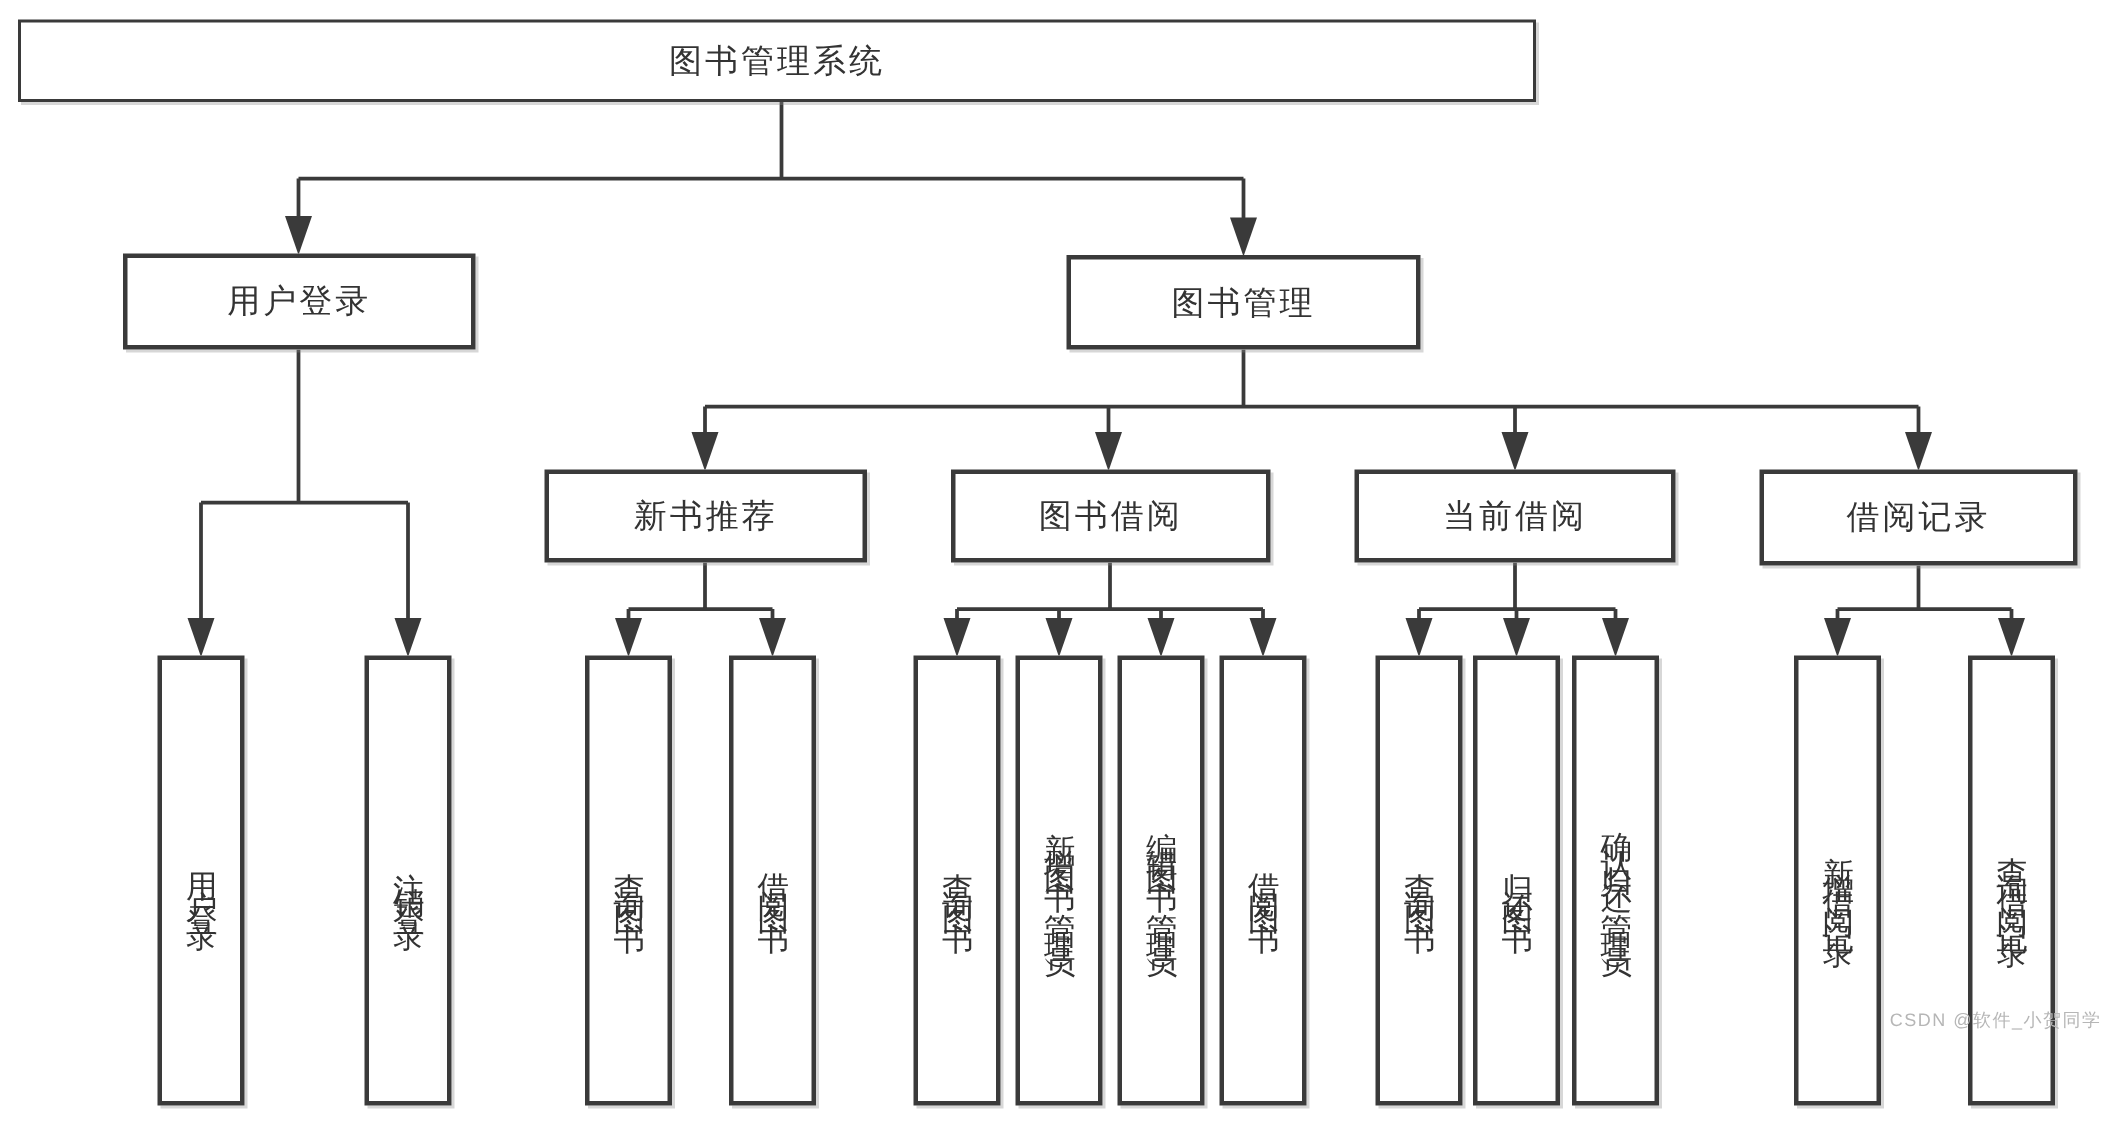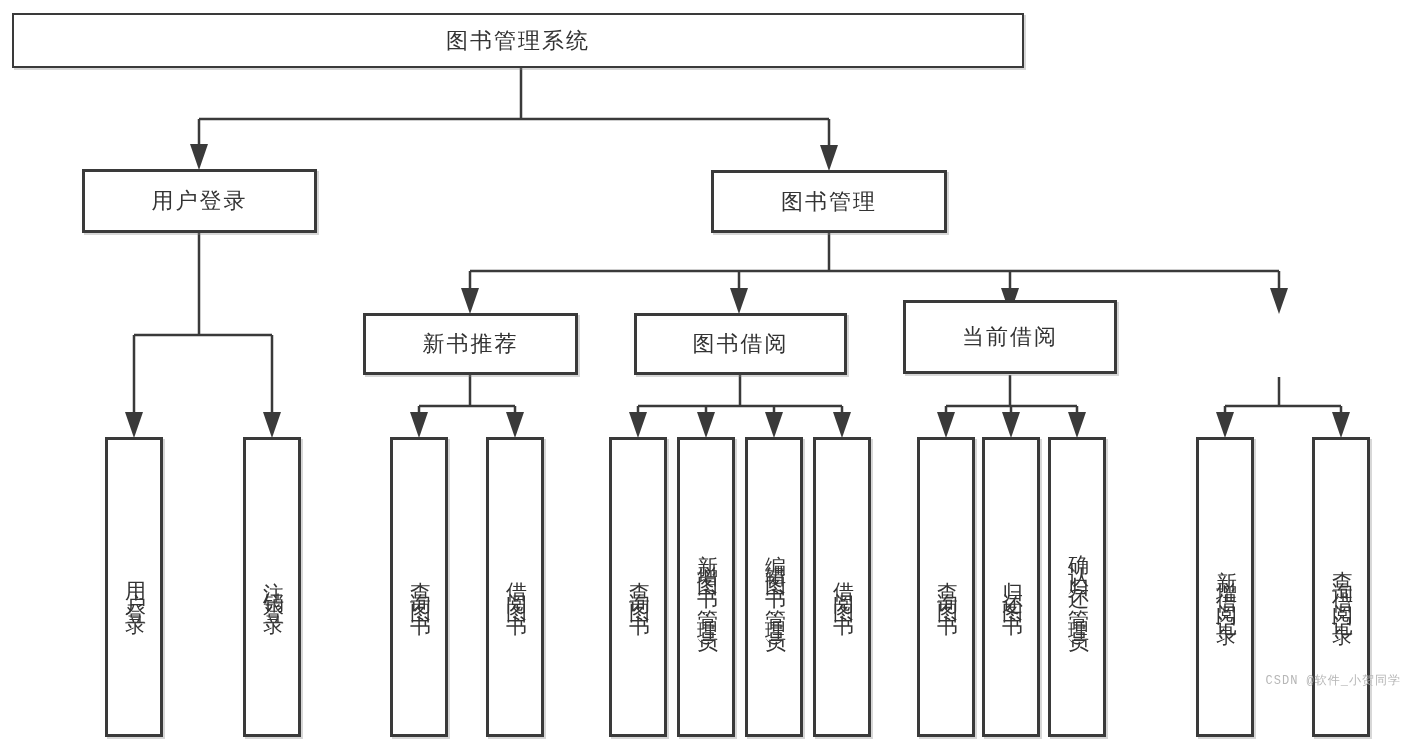--- a/index.html
+++ b/index.html
@@ -5,21 +5,21 @@
   html, body {
     margin: 0;
     padding: 0;
     background: #ffffff;
   }
   .canvas {
     position: relative;
     width: 1405px;
     height: 747px;
     background: var(--bg, #ffffff);
-    font-family: Liberation Mono, monospace;
+    font-family: Liberation Sans, sans-serif;
     overflow: hidden;
   }
   .connectors {
     position: absolute;
     left: 0;
     top: 0;
     width: 1405px;
     height: 747px;
   }
   .node {
@@ -121,22 +121,25 @@
   <div class="node" style="left:711px; top:170px; width:236px; height:63px;align-items:center;">
     <span class="hlabel">图书管理</span>
   </div>
 
   <div class="node" style="left:634px; top:313px; width:213px; height:62px;">
     <span class="hlabel">图书借阅</span>
   </div>
   <div class="node" style="left:363px; top:313px; width:215px; height:62px;">
     <span class="hlabel">新书推荐</span>
   </div>
-  <div class="node" style="left:903px; top:300px; width:214px; height:74px;">
+  <div class="node" style="left:903px; top:313px; width:214px; height:62px;">
     <span class="hlabel">当前借阅</span>
+  </div>
+  <div class="node" style="left:1173px; top:313px; width:212px; height:64px;">
+    <span class="hlabel">借阅记录</span>
   </div>
 
   <div class="node vbox" style="left:105px; top:437px; width:58px; height:300px;">
     <span class="vlabel">用户登录</span>
   </div>
   <div class="node vbox" style="left:243px; top:437px; width:58px; height:300px;">
     <span class="vlabel">注销登录</span>
   </div>
 
   <div class="node vbox" style="left:390px; top:437px; width:58px; height:300px;">

